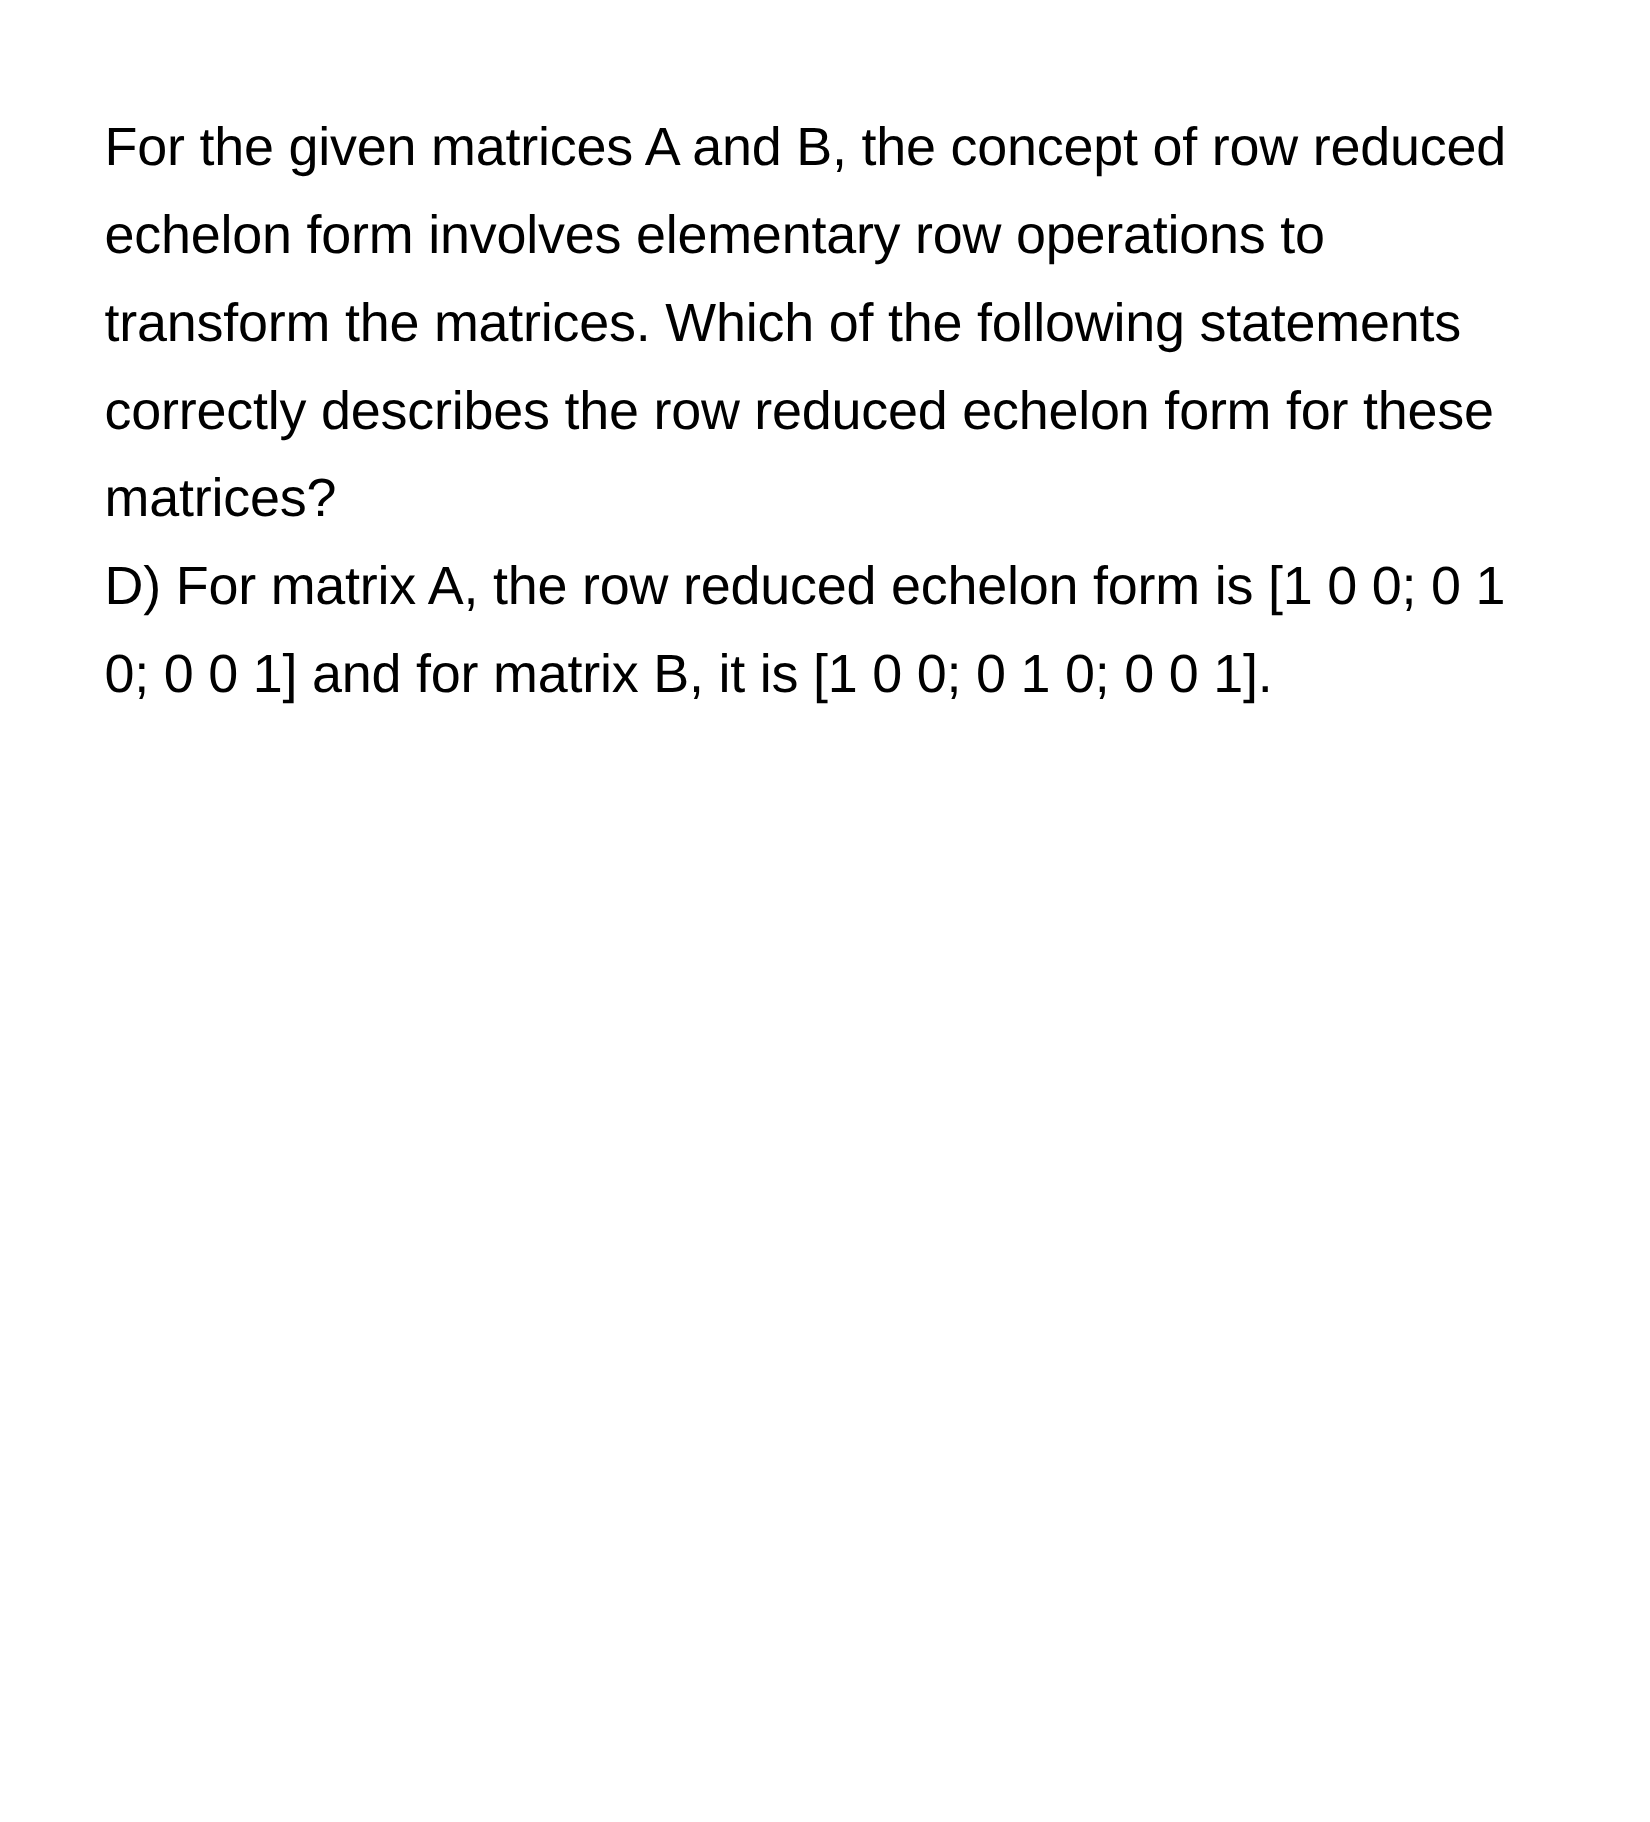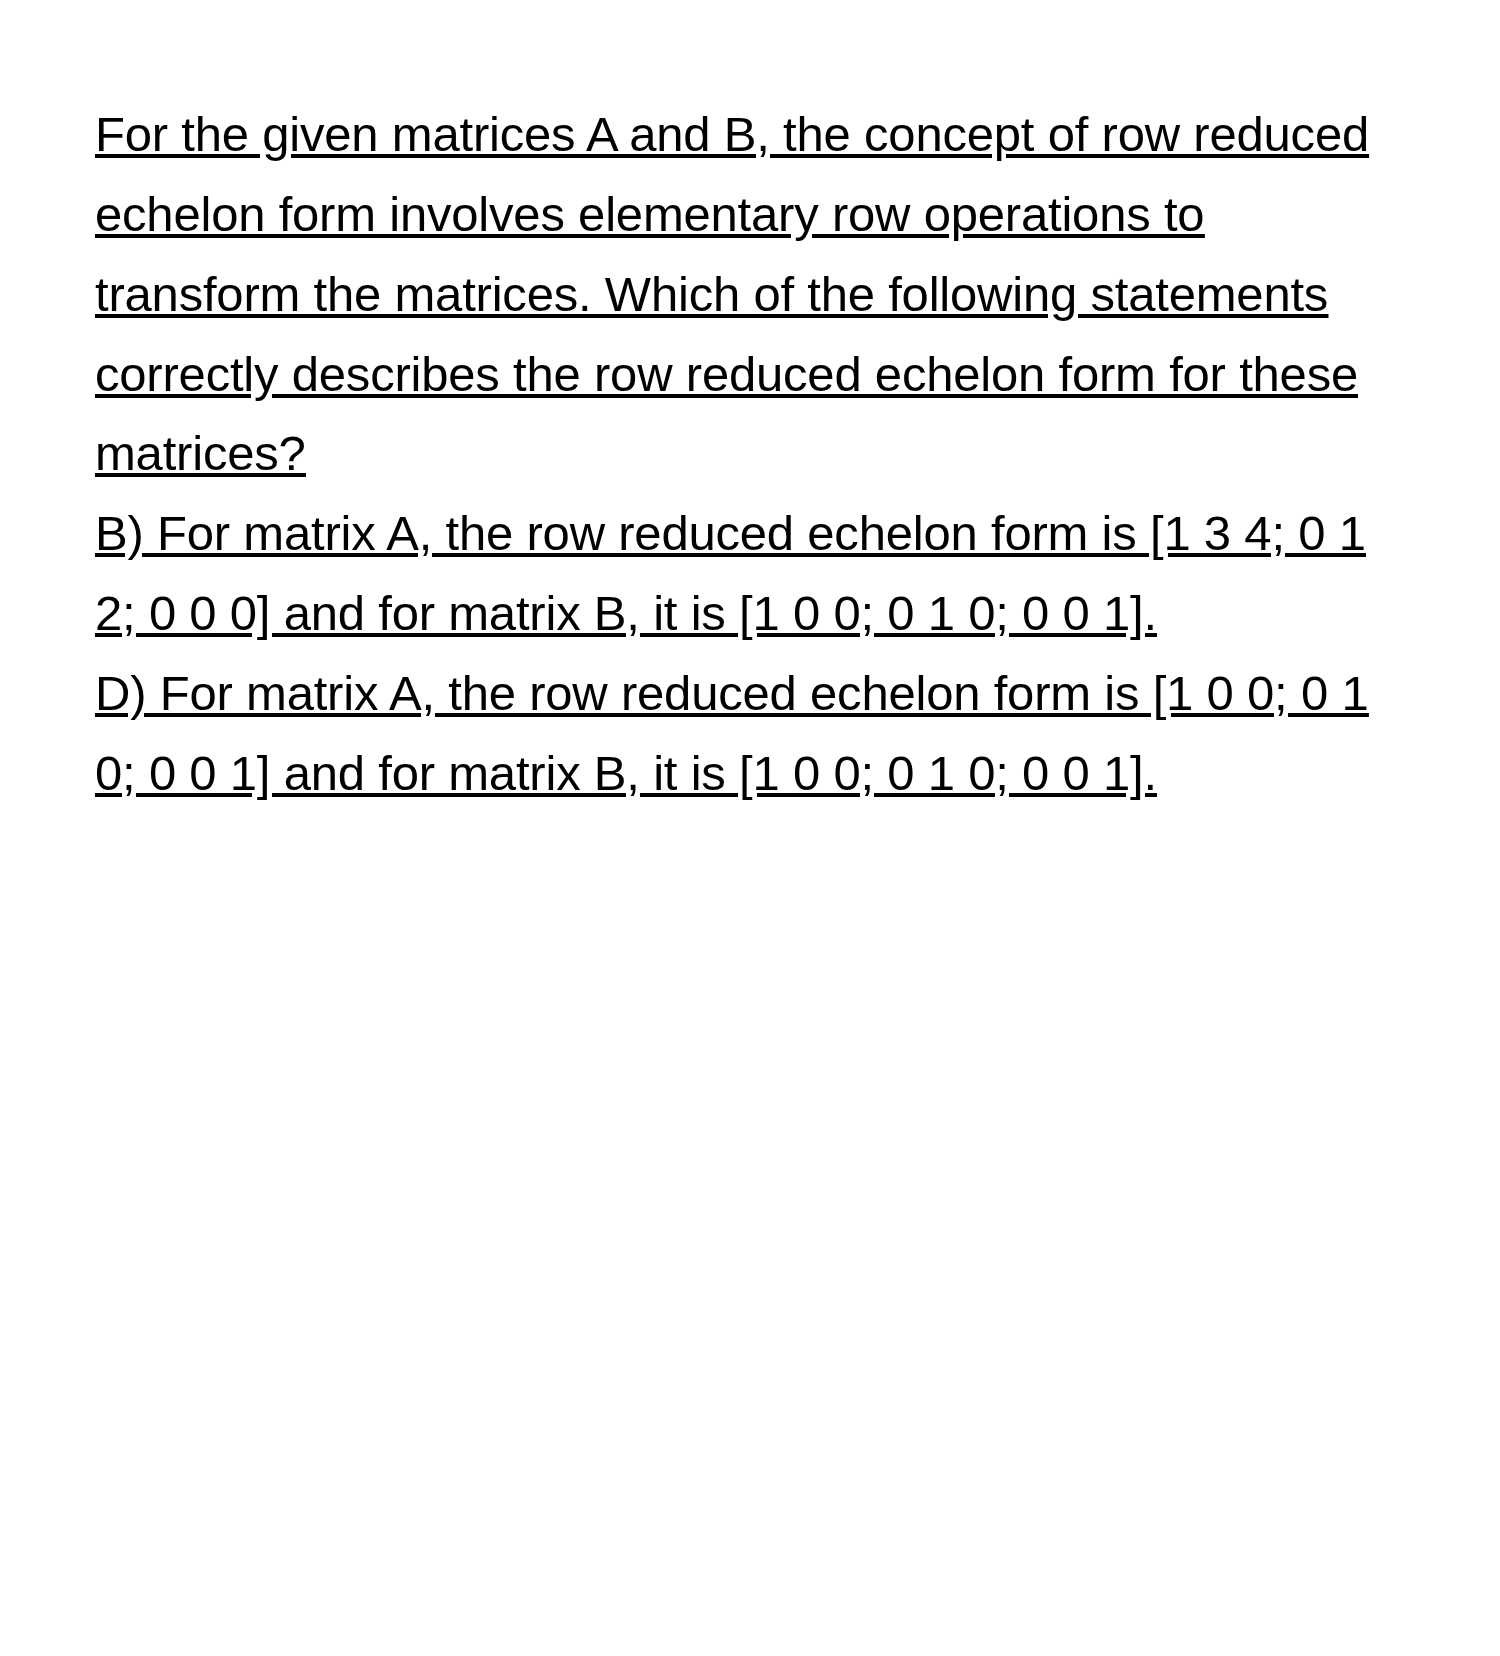--- a/index.html
+++ b/index.html
@@ -1,19 +1,18 @@
 <!DOCTYPE html>
 <html><head>
   <meta charset="utf-8">
   <style>
     * {
       margin: 0;
       padding: 0;
       box-sizing: border-box;
-      text-decoration: underline;
     }
     body {
       width: 1500px;
       height: 1656px;
       background: #ffffff;
       font-family: -apple-system, BlinkMacSystemFont, "Segoe UI", Helvetica, Arial, sans-serif;
       color: #000000;
       padding: 95px 85px 95px 95px;
     }
     .content {
@@ -26,15 +25,14 @@
     }
     .option {
       margin-bottom: 0;
     }
   </style>
 </head>
 <body>
 
 <div class="content">
   <div class="question">For the given matrices A and B, the concept of row reduced echelon form involves elementary row operations to transform the matrices. Which of the following statements correctly describes the row reduced echelon form for these matrices?</div>
-  <div class="option">B) For matrix A, the row reduced echelon form is [1 3 4; 0 1 2; 0 0 0] and for matrix B, it is [1 0 0; 0 1 0; 0 0 1].</div>
   <div class="option">D) For matrix A, the row reduced echelon form is [1 0 0; 0 1 0; 0 0 1] and for matrix B, it is [1 0 0; 0 1 0; 0 0 1].</div>
 </div>
 
 </body></html>

